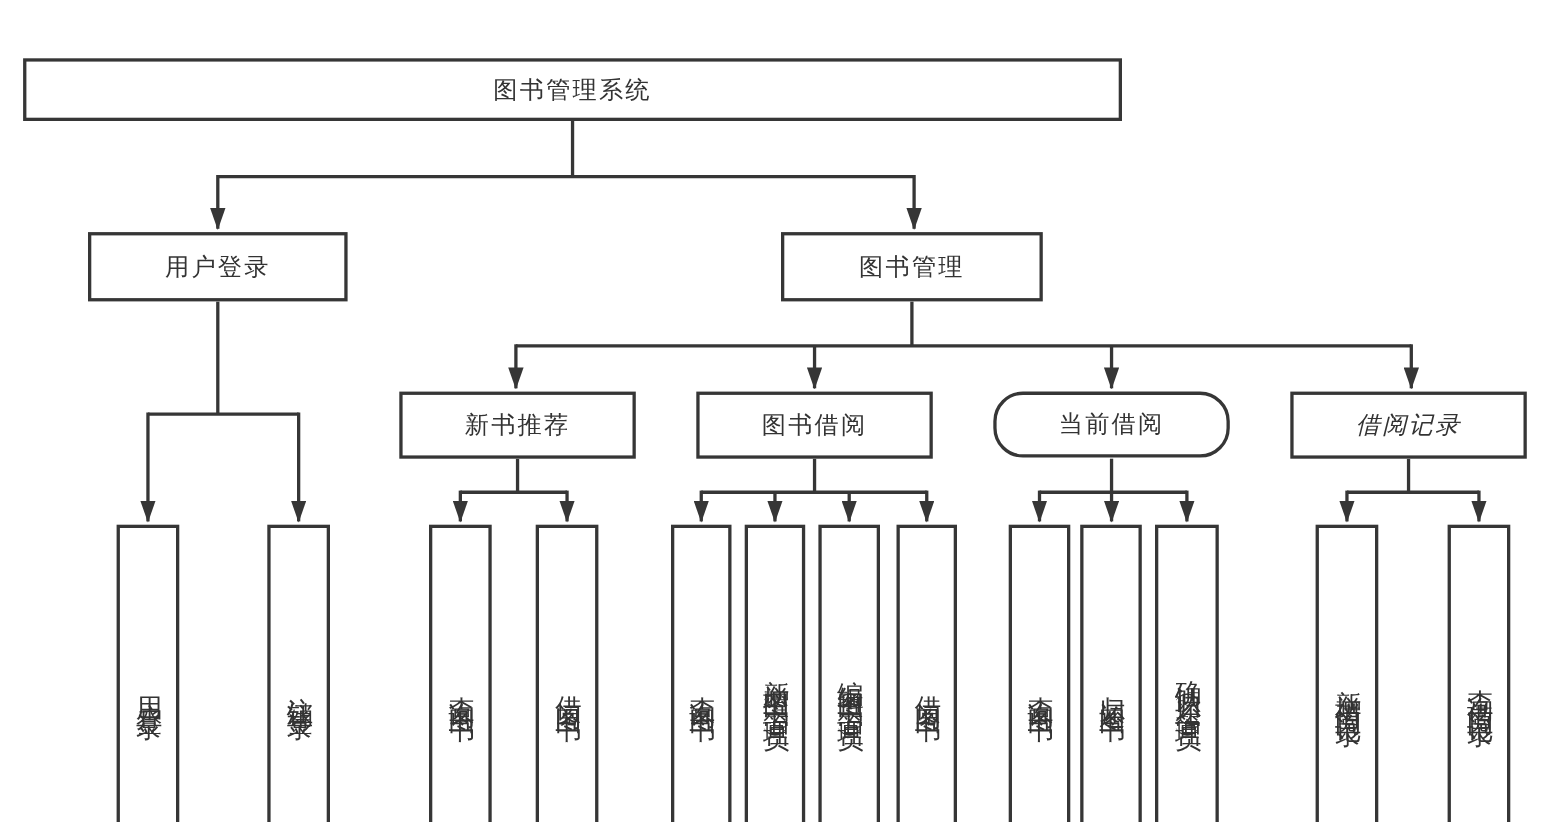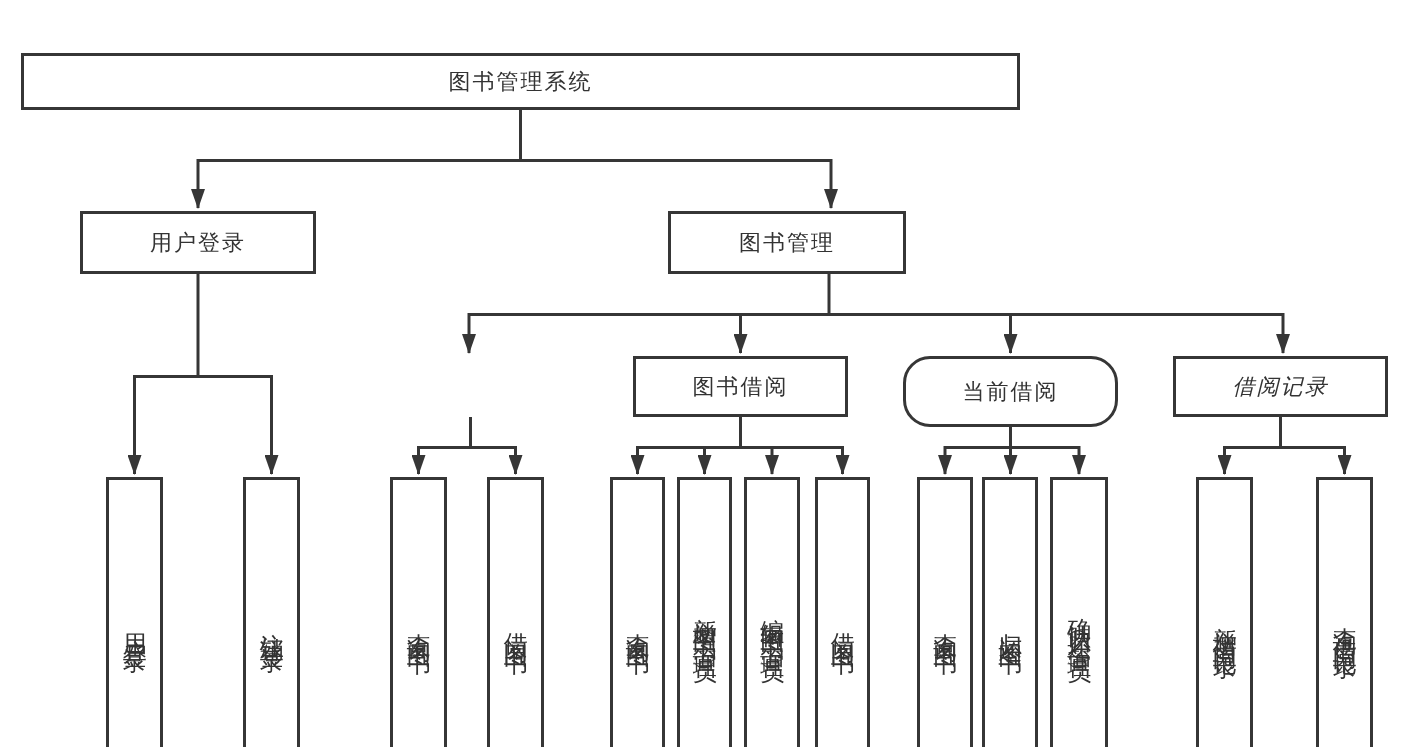--- a/index.html
+++ b/index.html
@@ -114,28 +114,31 @@
     </g>
   </svg>
 
   <div class="node h-node" style="left:21px;top:12px;width:999px;height:57px;">
     <span>图书管理系统</span>
   </div>
 
   <div class="node h-node" style="left:80px;top:170px;width:236px;height:63px;">
     <span>用户登录</span>
   </div>
-  <div class="node h-node" style="left:668px;top:170px;width:238px;height:63px;">
+  <div class="node h-node" style="left:710px;top:170px;width:238px;height:63px;">
     <span>图书管理</span>
   </div>
 
+  <div class="node h-node" style="left:363px;top:315px;width:215px;height:61px;">
+    <span>新书推荐</span>
+  </div>
   <div class="node h-node" style="left:633px;top:315px;width:215px;height:61px;font-family:Liberation Mono, monospace;">
     <span>图书借阅</span>
   </div>
-  <div class="node h-node" style="left:903px;top:315px;width:215px;height:71px;border-radius:27px;">
+  <div class="node h-node" style="left:903px;top:315px;width:215px;height:60px;border-radius:27px;">
     <span>当前借阅</span>
   </div>
   <div class="node h-node" style="left:1173px;top:315px;width:215px;height:61px;font-style:italic;">
     <span>借阅记录</span>
   </div>
 
   <div class="node v-node" style="left:106px;top:436px;width:57px;height:298px;">
     <span>用户登录</span>
   </div>
   <div class="node v-node" style="left:243px;top:436px;width:57px;height:298px;">

